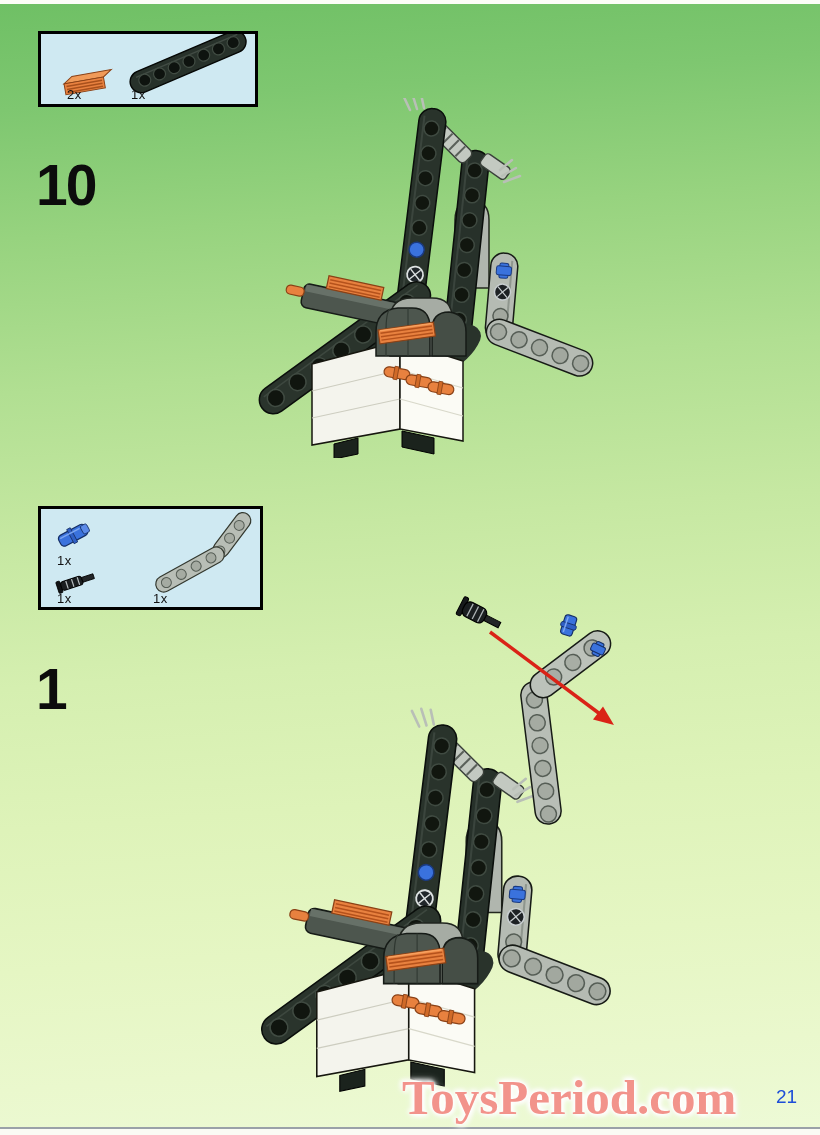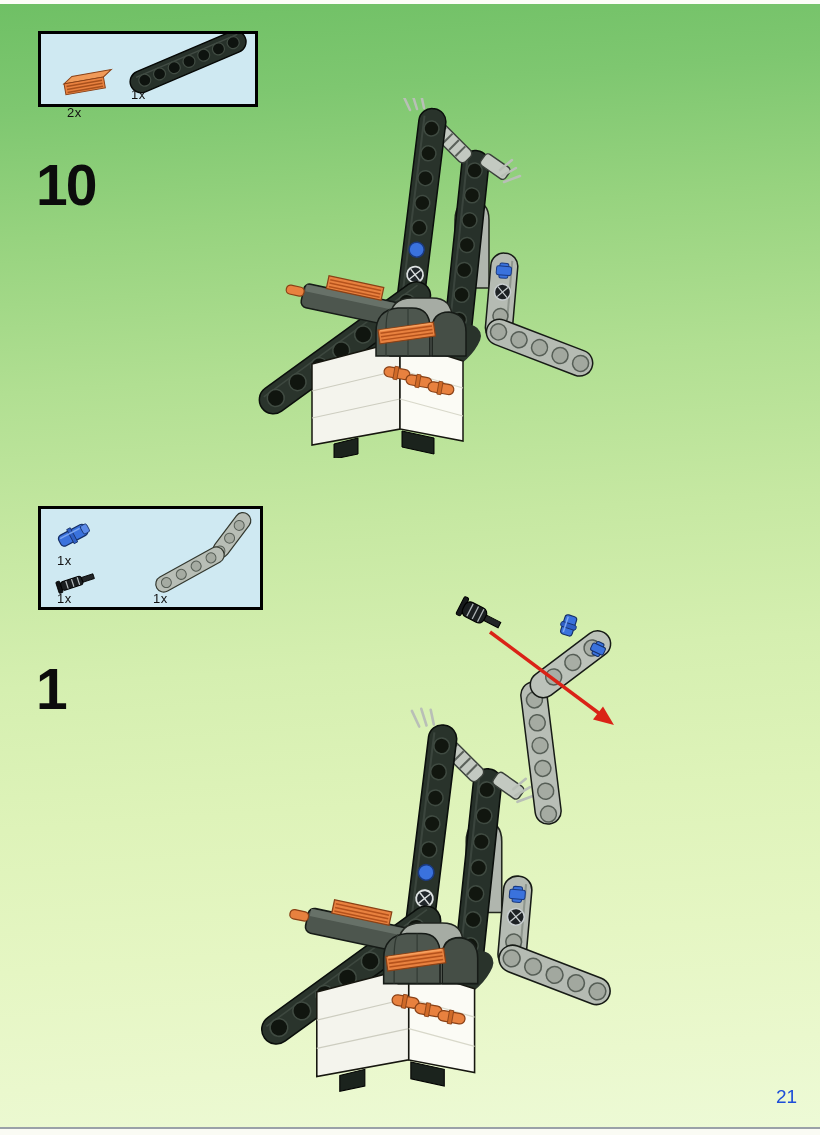--- a/index.html
+++ b/index.html
@@ -72,21 +72,21 @@
         <line x1="8" y1="-6" x2="118" y2="-6" stroke="#4d574f" stroke-width="1.4" opacity="0.7"></line>
         <circle cx="15" cy="0" r="6" fill="#0e130f" stroke="#414c43" stroke-width="1.2"></circle>
         <circle cx="31" cy="0" r="6" fill="#0e130f" stroke="#414c43" stroke-width="1.2"></circle>
         <circle cx="47" cy="0" r="6" fill="#0e130f" stroke="#414c43" stroke-width="1.2"></circle>
         <circle cx="63" cy="0" r="6" fill="#0e130f" stroke="#414c43" stroke-width="1.2"></circle>
         <circle cx="79" cy="0" r="6" fill="#0e130f" stroke="#414c43" stroke-width="1.2"></circle>
         <circle cx="95" cy="0" r="6" fill="#0e130f" stroke="#414c43" stroke-width="1.2"></circle>
         <circle cx="111" cy="0" r="6" fill="#0e130f" stroke="#414c43" stroke-width="1.2"></circle>
       </g>
     </svg>
-    <div class="qty" style="left:26px;top:71px;">2x</div>
+    <div class="qty" style="left:26px;top:53px;">2x</div>
     <div class="qty" style="left:90px;top:53px;">1x</div>
   </div>
 
   <div id="stepnum-10" class="stepnum">10</div>
 
   <svg id="model-10" class="model" width="350" height="360" viewBox="0 0 350 360">
     <defs>
       <g id="lego-assembly">
 
         <path d="M205,190 L205,122 Q205,103 222,103 Q239,103 239,122 L239,190 Z" fill="#b0b6ae" stroke="#23281f" stroke-width="1.5"></path>
@@ -308,15 +308,16 @@
       <rect x="26" y="-3" width="16" height="6" fill="#222527" stroke="#000" stroke-width="1"></rect>
     </g>
 
     <g stroke="#da2317" fill="#da2317">
       <line x1="250" y1="40" x2="360" y2="122" stroke-width="3.5"></line>
       <polygon points="374,133 353,127.5 363,114.5" stroke="none"></polygon>
     </g>
   </svg>
 
   <div id="page-number">21</div>
+  <div id="watermark">ToysPeriod.com</div>
   <div id="bottom-line"></div>
   <div id="bottom-edge"></div>
 </div>
 
 </body></html>

